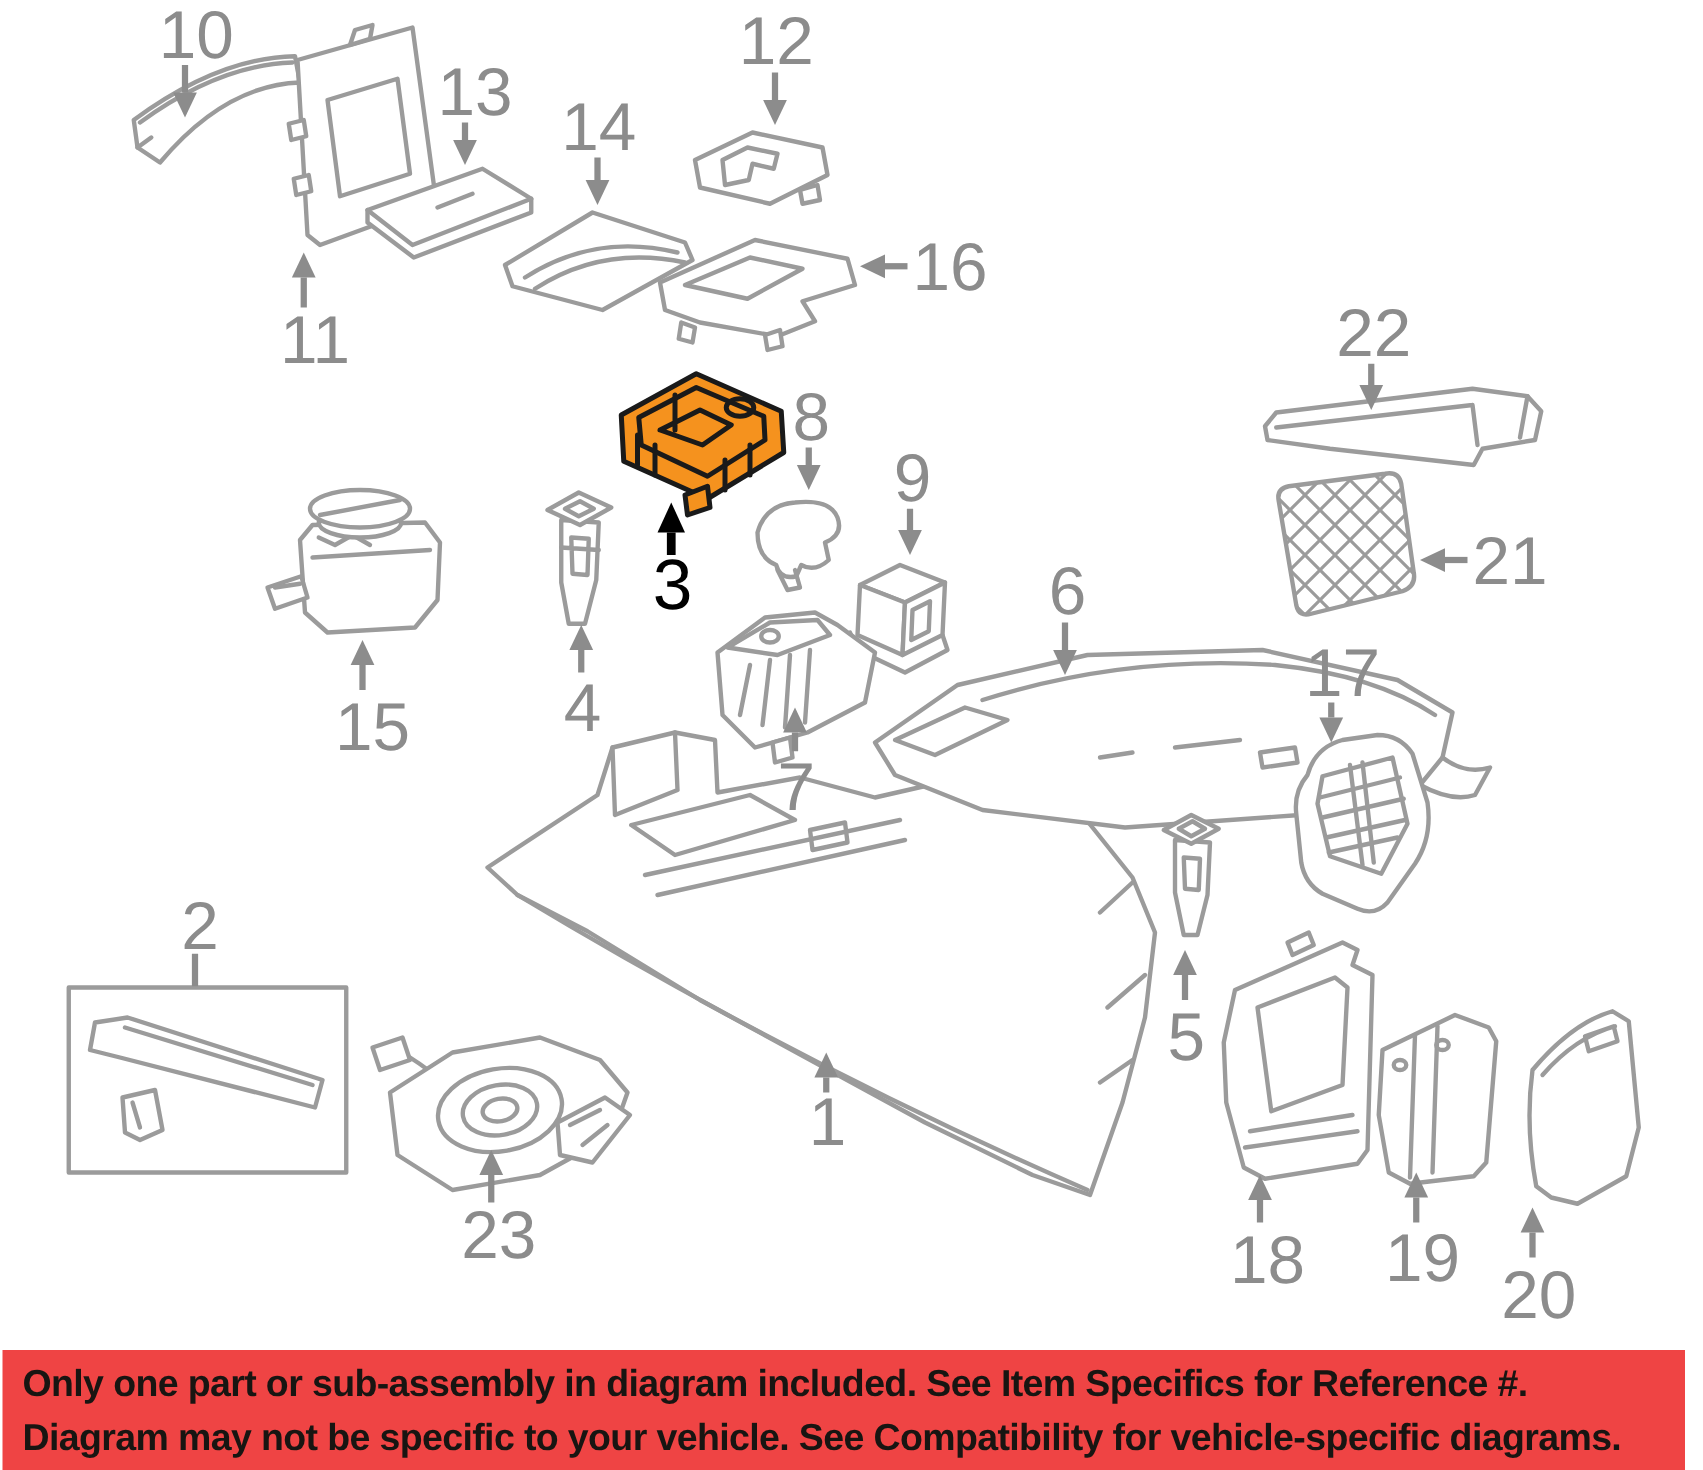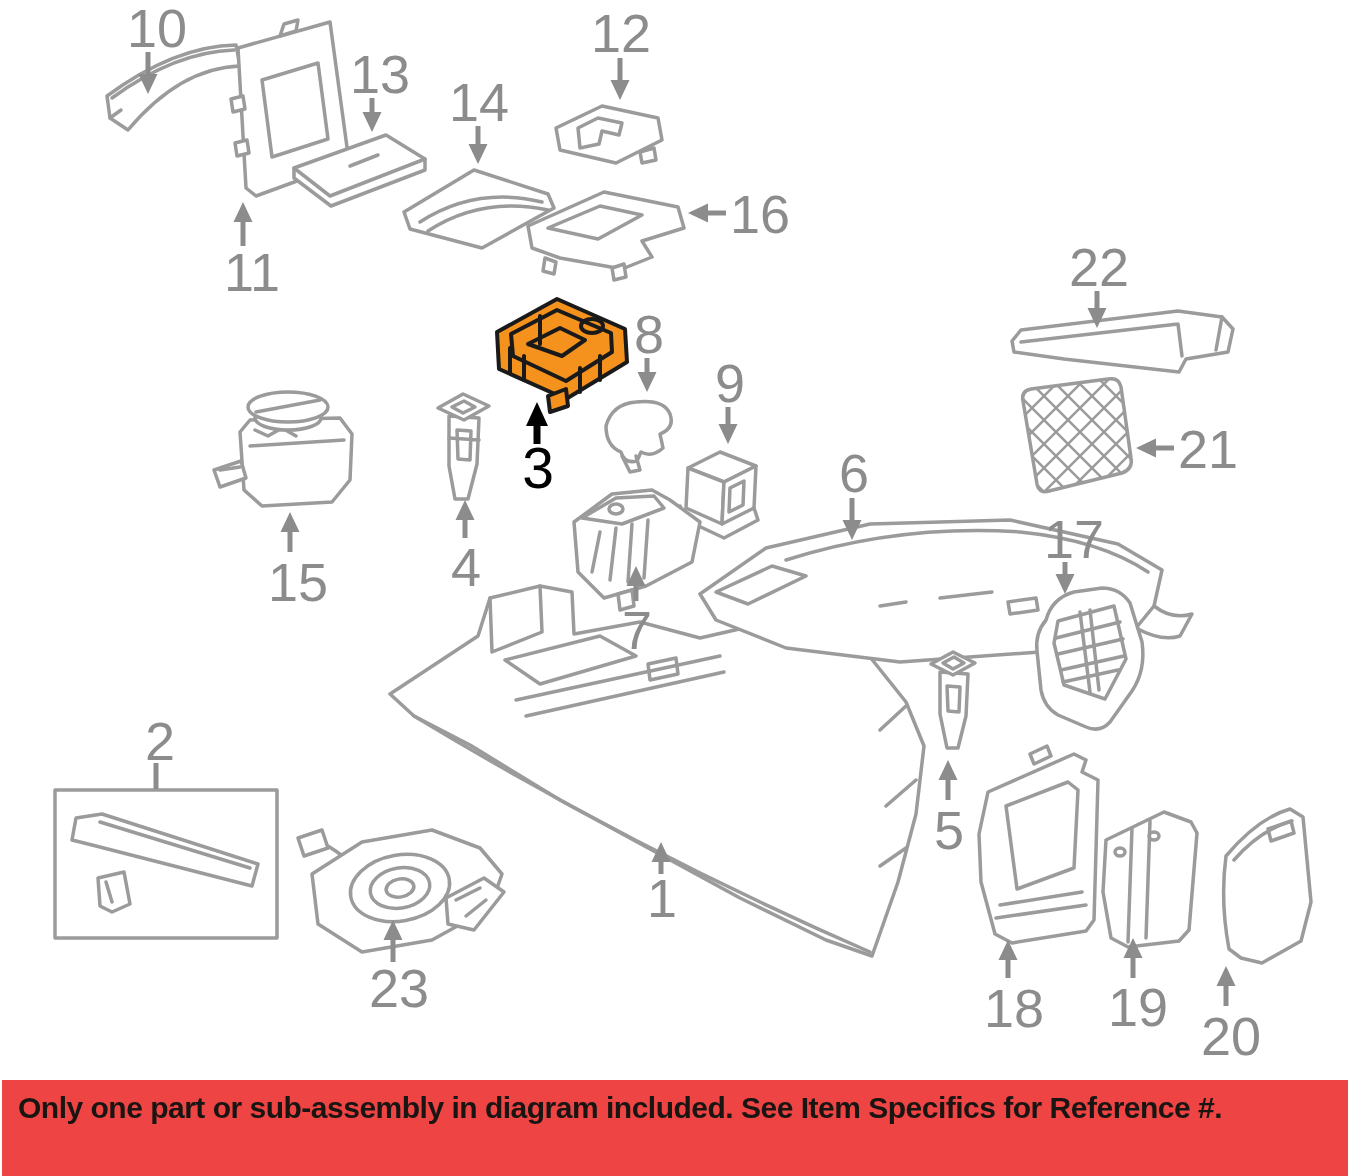--- a/index.html
+++ b/index.html
@@ -252,15 +252,16 @@
         <polygon points="1133.0,938.0 1142.5,958.0 1123.5,958.0" fill="#8C8C8C"></polygon>
         <text x="1138" y="1007" fill="#8C8C8C" text-anchor="middle" dominant-baseline="central" class="part-num">19</text>
         <line x1="1226" y1="1006" x2="1226" y2="986" stroke="#8C8C8C" stroke-width="5"></line>
         <polygon points="1226.0,966.0 1235.5,986.0 1216.5,986.0" fill="#8C8C8C"></polygon>
         <text x="1231" y="1036" fill="#8C8C8C" text-anchor="middle" dominant-baseline="central" class="part-num">20</text>
       </g>
 </svg>
 
 <div class="banner" style="background: #ef4444; color: rgb(24, 21, 18);">
   <div>Only one part or sub-assembly in diagram included. See Item Specifics for Reference #.</div>
+  <div>Diagram may not be specific to your vehicle. See Compatibility for vehicle-specific diagrams.</div>
 </div>
 
 </div>
 
 </body></html>

